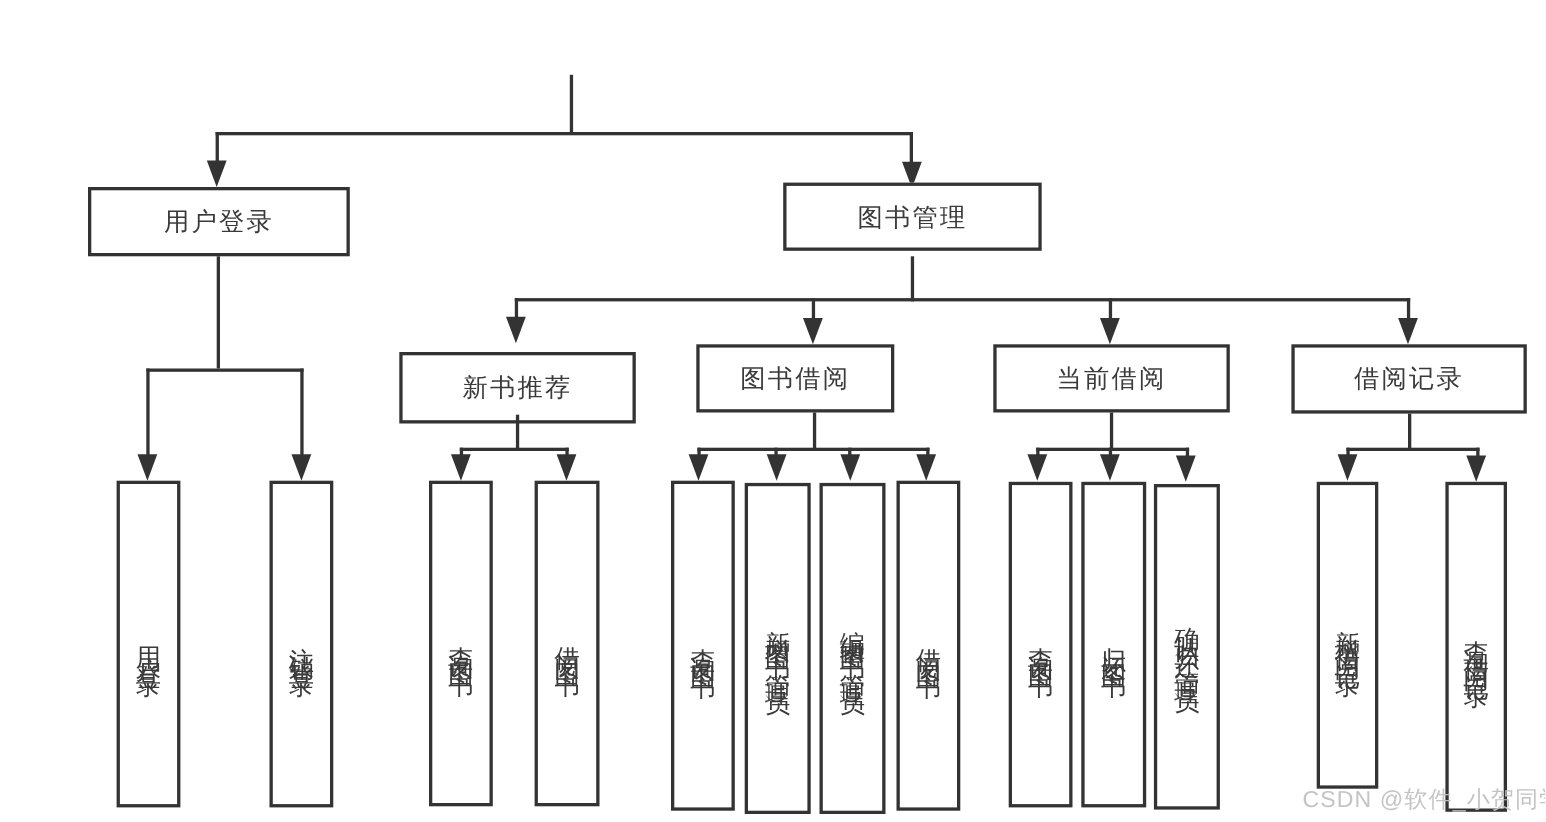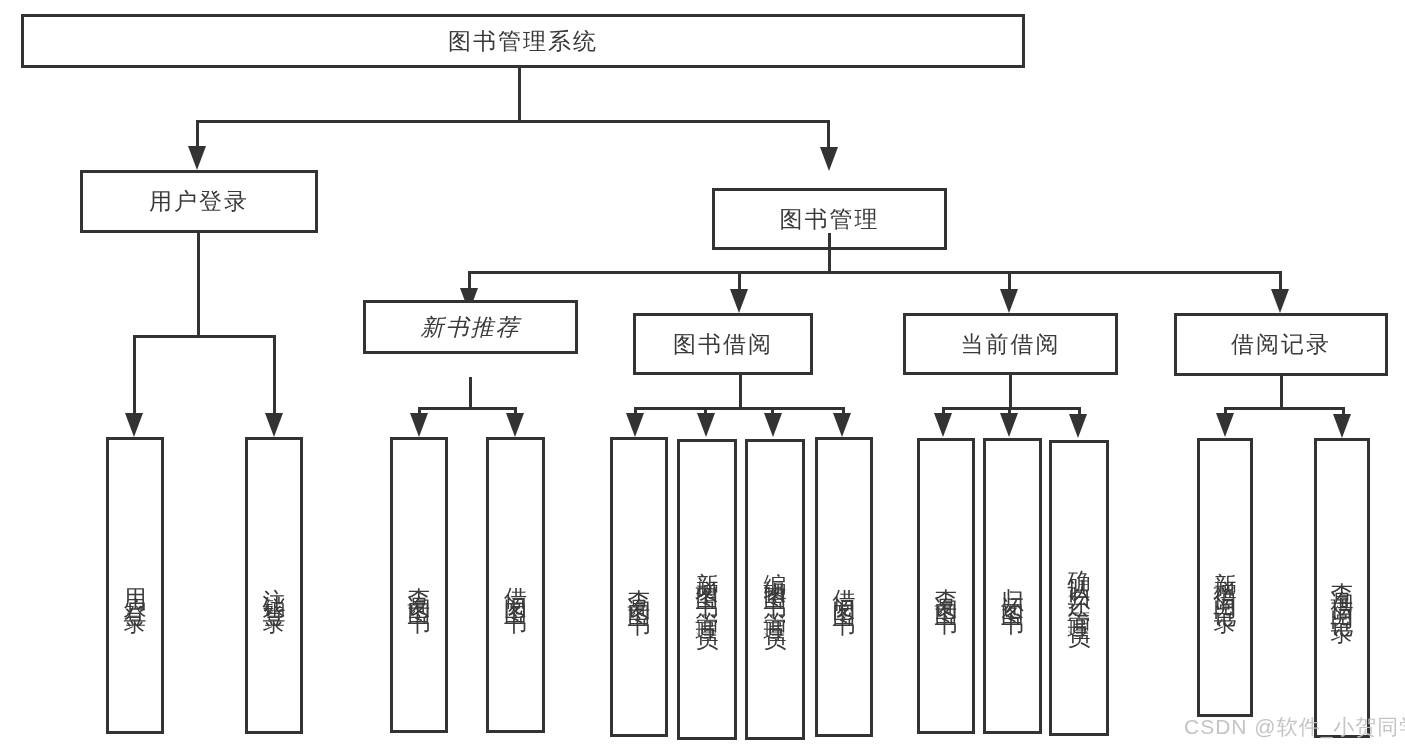--- a/index.html
+++ b/index.html
@@ -70,35 +70,32 @@
     color: rgba(193, 193, 193, 0.95);
     white-space: nowrap;
     z-index: 10;
   }
 </style>
 </head>
 <body>
 
 <div id="canvas">
 
-  <div class="box" style="left:21px; top:14px; width:1004px; height:54px;">
-    <span>图书管理系统</span>
-  </div>
 
   <div class="vline" style="left:518px; top:68px; height:52px;"></div>
   <div class="hline" style="left:196px; top:120px; width:634px;"></div>
   <div class="vline" style="left:196px; top:120px; height:30px;"></div>
   <div class="arrow" style="left:188px; top:146px;"></div>
   <div class="vline" style="left:827px; top:120px; height:30px;"></div>
   <div class="arrow" style="left:820px; top:147px;"></div>
 
   <div class="box" style="left:80px; top:170px; width:238px; height:63px;">
     <span>用户登录</span>
   </div>
-  <div class="box" style="left:712px; top:188px; width:235px; height:62px;">
+  <div class="box" style="left:712px; top:166px; width:235px; height:62px;">
     <span>图书管理</span>
   </div>
 
   <div class="vline" style="left:197px; top:233px; height:102px;"></div>
   <div class="hline" style="left:133px; top:335px; width:143px;"></div>
   <div class="vline" style="left:133px; top:335px; height:80px;"></div>
   <div class="arrow" style="left:125px; top:413px;"></div>
   <div class="vline" style="left:273px; top:335px; height:80px;"></div>
   <div class="arrow" style="left:265px; top:413px;"></div>
 
@@ -113,21 +110,21 @@
   <div class="hline" style="left:468px; top:271px; width:814px;"></div>
   <div class="vline" style="left:468px; top:271px; height:22px;"></div>
   <div class="arrow" style="left:460px; top:288px;"></div>
   <div class="vline" style="left:738px; top:271px; height:22px;"></div>
   <div class="arrow" style="left:730px; top:289px;"></div>
   <div class="vline" style="left:1008px; top:271px; height:22px;"></div>
   <div class="arrow" style="left:1000px; top:289px;"></div>
   <div class="vline" style="left:1279px; top:271px; height:22px;"></div>
   <div class="arrow" style="left:1271px; top:289px;"></div>
 
-  <div class="box" style="left:363px; top:300px; width:215px; height:54px;font-style:italic;">
+  <div class="box" style="left:363px; top:320px; width:215px; height:65px;">
     <span>新书推荐</span>
   </div>
   <div class="box" style="left:633px; top:313px; width:180px; height:62px;">
     <span>图书借阅</span>
   </div>
   <div class="box" style="left:903px; top:313px; width:215px; height:62px;text-align:right;">
     <span>当前借阅</span>
   </div>
   <div class="box" style="left:1174px; top:313px; width:214px; height:63px;">
     <span>借阅记录</span>

